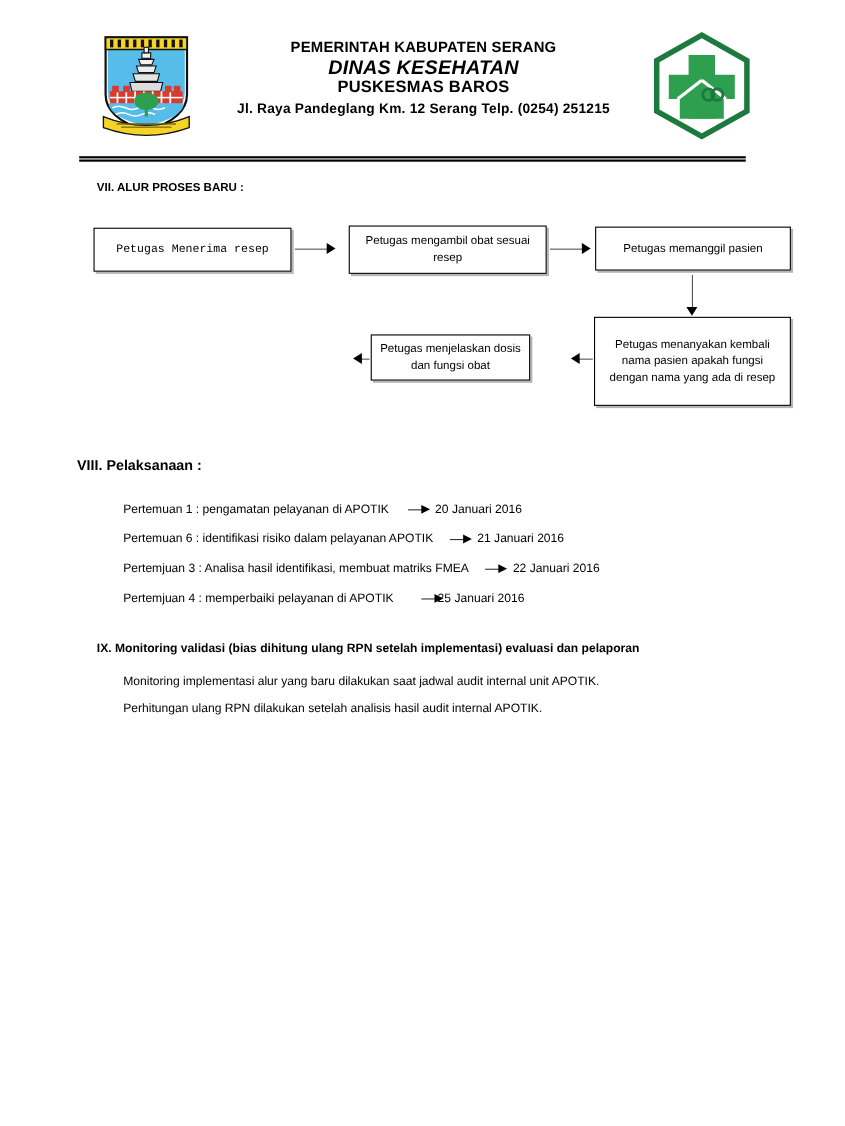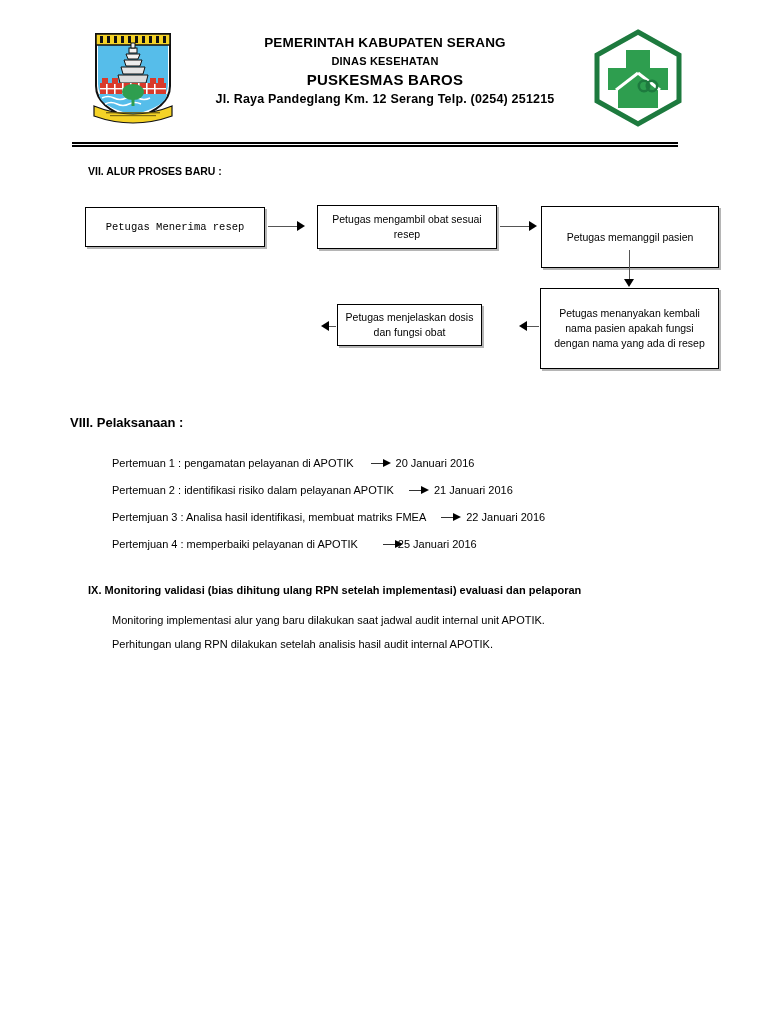--- a/index.html
+++ b/index.html
@@ -38,21 +38,21 @@
     left: 180px; top: 34px;
     width: 410px;
     text-align: center;
   }
   #header-text .hl {
     font-weight: bold;
     letter-spacing: 0.2px;
     white-space: nowrap;
   }
   .hl1 { font-size: 13.5px; line-height: 18px; }
-  .hl2 { font-size: 11px; line-height: 18px; }
+  .hl2 { font-size: 18px; line-height: 18px; font-style: italic; }
   .hl3 { font-size: 15px; line-height: 20px; }
   .hl4 { font-size: 12.5px; line-height: 19px; }
 
   #header-rule {
     position: absolute;
     left: 72px; top: 142px;
     width: 606px;
     height: 5px;
     border-top: 2px solid #000;
     border-bottom: 2px solid #000;
@@ -87,21 +87,21 @@
     justify-content: center;
     text-align: center;
     font-size: 10.5px;
     line-height: 15px;
     font-family: "Liberation Sans", sans-serif;
     padding: 2px 6px;
     box-shadow: 2px 2px 0 rgba(120,120,120,0.55);
   }
   #box-1 { left: 85px;  top: 207px; width: 180px; height: 40px; font-family: Liberation Mono, monospace; }
   #box-2 { left: 317px; top: 205px; width: 180px; height: 44px; }
-  #box-3 { left: 541px; top: 206px; width: 178px; height: 62px; }
+  #box-3 { left: 541px; top: 206px; width: 178px; height: 40px; }
   #box-4 { left: 141px; top: 306px; width: 179px; height: 40px; }
   #box-5 { left: 337px; top: 304px; width: 145px; height: 42px; }
   #box-6 { left: 540px; top: 288px; width: 179px; height: 81px; }
 
   
   .arrow-h {
     position: absolute;
     height: 1px;
     background: #555;
   }
@@ -326,21 +326,21 @@
 <div id="pelaksanaan-list">
 
   <div class="pel-row">
     <span class="pel-label">Pertemuan 1 : pengamatan pelayanan di APOTIK</span>
     <span class="pel-spacer" style="width:14px"></span>
     <span class="pel-arrow"></span>
     <span class="pel-date">20 Januari 2016</span>
   </div>
 
   <div class="pel-row">
-    <span class="pel-label">Pertemuan 2 : identifikasi risiko dalam pelayanan APOTIK</span>
+    <span class="pel-label">Pertemuan 6 : identifikasi risiko dalam pelayanan APOTIK</span>
     <span class="pel-spacer" style="width:12px"></span>
     <span class="pel-arrow"></span>
     <span class="pel-date">21 Januari 2016</span>
   </div>
 
   <div class="pel-row">
     <span class="pel-label">Pertemjuan 3 : Analisa hasil identifikasi, membuat matriks FMEA</span>
     <span class="pel-spacer" style="width:12px"></span>
     <span class="pel-arrow"></span>
     <span class="pel-date">22 Januari 2016</span>

